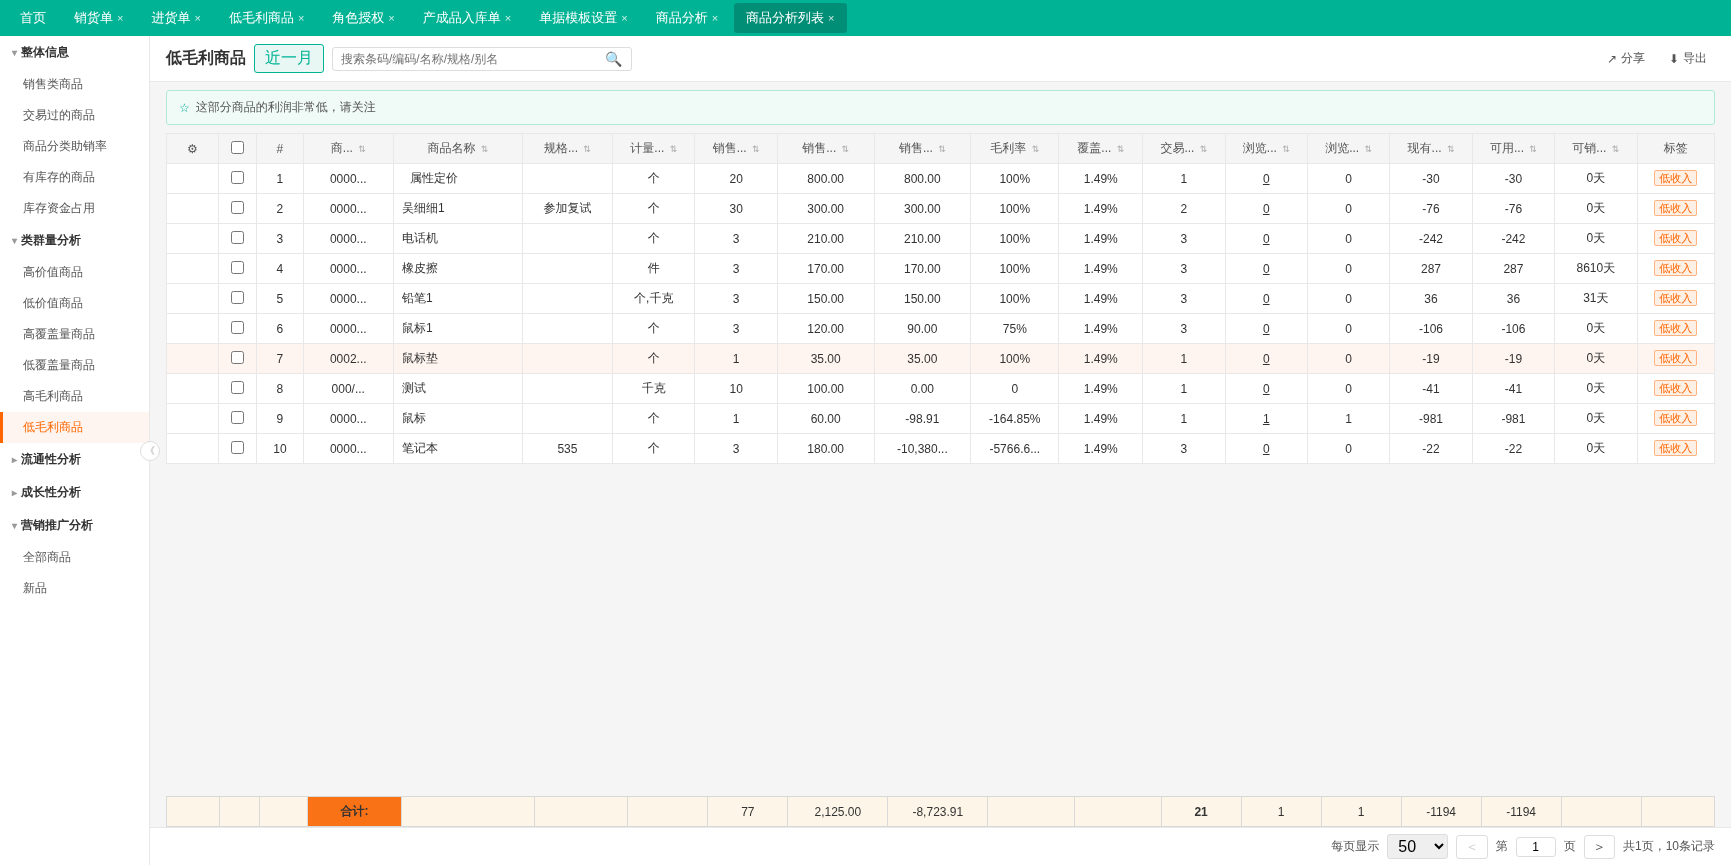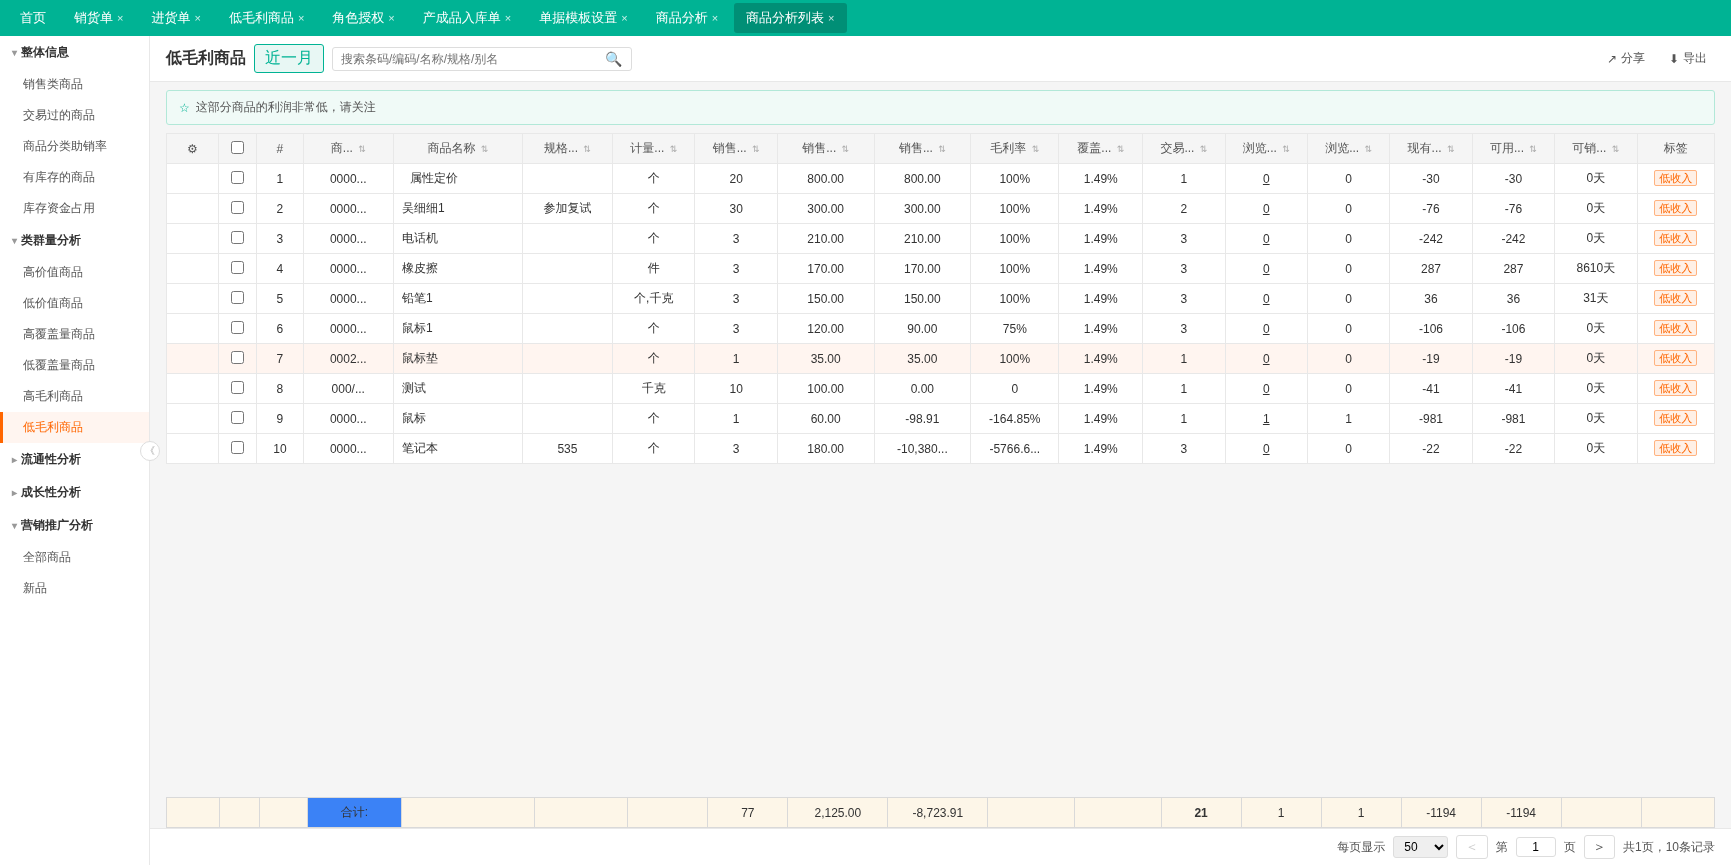--- a/index.html
+++ b/index.html
@@ -197,21 +197,21 @@
       background: #fff;
       border-top: 1px solid #e8e8e8;
       gap: 8px;
       font-size: 12px;
       color: #555;
     }
     .page-size-select {
       border: 1px solid #ddd;
       border-radius: 3px;
       padding: 2px 6px;
-      font-size: 12px;
+      font-size: 16px;
     }
     .page-btn {
       border: 1px solid #ddd;
       background: #fff;
       padding: 2px 8px;
       border-radius: 3px;
       cursor: pointer;
       color: #555;
     }
     .page-btn:disabled { color: #ccc; cursor: default; }
@@ -666,21 +666,21 @@
       </table>
     </div>
 
     <div style="padding: 0 16px;">
       <table class="data-table" style="background:#fdf6e8;">
         <tbody>
             <tr>
           <td class="col-settings" style="background:#fdf6e8; border-color:#d9d9d9;"></td>
           <td class="col-check" style="background:#fdf6e8; border-color:#d9d9d9;"></td>
           <td class="col-no" style="background:#fdf6e8; border-color:#d9d9d9;"></td>
-          <td class="col-code" style="background:#3b82f6; border-color:#d9d9d9; font-weight:normal;">合计:</td>
+          <td class="col-code" style="background:#f97316; border-color:#d9d9d9; font-weight:bold;">合计:</td>
           <td class="col-name" style="background:#fdf6e8; border-color:#d9d9d9;"></td>
           <td class="col-spec" style="background:#fdf6e8; border-color:#d9d9d9;"></td>
           <td class="col-unit" style="background:#fdf6e8; border-color:#d9d9d9;"></td>
           <td class="col-num" style="background:#fdf6e8; border-color:#d9d9d9;">77</td>
           <td class="col-price" style="background:#fdf6e8; border-color:#d9d9d9;">2,125.00</td>
           <td class="col-price" style="background:#fdf6e8; border-color:#d9d9d9;">-8,723.91</td>
           <td class="col-rate" style="background:#fdf6e8; border-color:#d9d9d9;"></td>
           <td class="col-cover" style="background:#fdf6e8; border-color:#d9d9d9;"></td>
           <td class="col-trade" style="background:#fdf6e8; border-color:#d9d9d9;font-weight:bold;">21</td>
           <td class="col-browse" style="background:#fdf6e8; border-color:#d9d9d9;">1</td>

